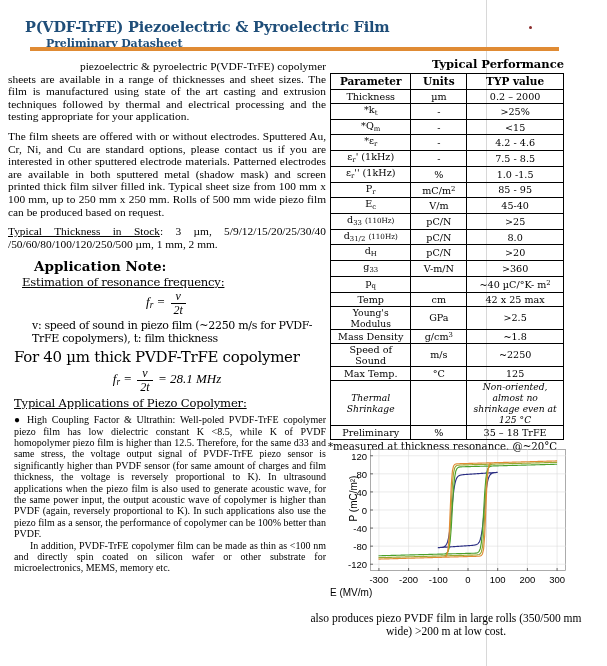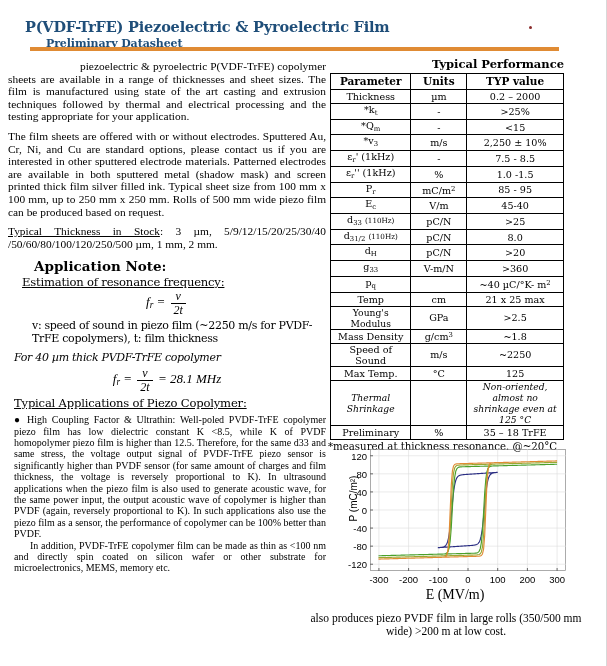--- a/index.html
+++ b/index.html
@@ -2,21 +2,21 @@
 <html><head>
 <meta charset="utf-8">
 <style>
   html,body{margin:0;padding:0;}
   body{
     width:607px;height:666px;background:#fff;
     font-family:"Liberation Serif", serif;
     color:#000;overflow:hidden;position:relative;
   }
   .page{
-    position:absolute;left:0;top:0;width:607px;height:666px;
+    position:absolute;left:0;top:0;width:487px;height:666px;
     border-right:1px solid #d8d8d8;
     box-sizing:border-box;
   }
   
   .hdr{position:absolute;left:0;top:18px;width:607px;}
   .hdr-title{
     font-family:"DejaVu Serif", serif;
     font-weight:bold;font-size:14.5px;color:#1f4e79;
     margin-left:25px;letter-spacing:-0.2px;
   }
@@ -59,21 +59,21 @@
   .frac{display:inline-block;vertical-align:middle;text-align:center;
         line-height:1.05;margin:0 2px;}
   .frac .num{display:block;border-bottom:1px solid #000;padding:0 3px;font-size:12px;}
   .frac .den{display:block;padding:0 3px;font-size:12px;}
   .ap-txt{
     font-family:"DejaVu Serif", serif;
     font-size:11px;line-height:13.5px;margin:0 0 5px 24px;letter-spacing:-0.3px;
   }
   .ap-txt2{
     font-family:"DejaVu Serif", serif;
-    font-size:11px;line-height:13.5px;margin:4px 0 3px 6px;letter-spacing:-0.3px;font-style:italic;
+    font-size:15px;line-height:13.5px;margin:4px 0 3px 6px;letter-spacing:-0.3px;
   }
   .bullets{font-size:10px;line-height:11.4px;text-align:justify;margin:4px 0 4px 6px;}
   .bullets p{margin:0 0 0 0;text-align:justify;}
   .bullets p.ind{text-indent:16px;}
   .applist{font-size:11.6px;line-height:13.4px;margin:2px 0 0 6px;text-align:justify;}
   sub{font-size:.72em;vertical-align:-0.25em;}
   sup{font-size:.72em;vertical-align:0.45em;}
   
   .tblwrap{position:absolute;left:330px;top:57px;width:234px;}
   .tbl-cap{
@@ -101,22 +101,22 @@
     font-size:10.2px;margin-top:1px;margin-left:-2px;
   }
   
   .chartbox{position:absolute;left:330px;top:441px;width:250px;height:160px;}
   .ylab{
     position:absolute;left:-22px;top:52px;width:90px;
     transform:rotate(-90deg);transform-origin:center;
     font-family:"Liberation Sans", sans-serif;font-size:10px;text-align:center;
   }
   .xlab{
-    position:absolute;left:0;top:146px;width:250px;text-align:center;
-    font-family:Liberation Serif, serif;font-size:14px;
+    position:absolute;left:0;top:146px;width:250px;
+    font-family:Liberation Sans, sans-serif;font-size:10px;
   }
   .ytick{
     position:absolute;right:calc(100% + 3px);transform:translateY(-50%);
     font-family:"Liberation Sans", sans-serif;font-size:9.5px;white-space:nowrap;
   }
   .xtick{
     position:absolute;top:calc(100% + 3px);transform:translateX(-50%);
     font-family:"Liberation Sans", sans-serif;font-size:9.5px;white-space:nowrap;
   }
   .plot{position:absolute;left:40px;top:8px;width:196px;height:122px;}
@@ -207,23 +207,23 @@
             <td class="p ">*k<sub>t</sub></td>
             <td class="u ">-</td>
             <td class="v ">&gt;25%</td>
           </tr>
           <tr>
             <td class="p ">*Q<sub>m</sub></td>
             <td class="u ">-</td>
             <td class="v ">&lt;15</td>
           </tr>
           <tr>
-            <td class="p ">*v<sub>3</sub></td>
-            <td class="u ">m/s</td>
-            <td class="v ">2,250 ± 10%</td>
+            <td class="p ">*ε<sub>r</sub></td>
+            <td class="u ">-</td>
+            <td class="v ">4.2 - 4.6</td>
           </tr>
           <tr>
             <td class="p ">ε<sub>r</sub>' (1kHz)</td>
             <td class="u ">-</td>
             <td class="v ">7.5 - 8.5</td>
           </tr>
           <tr>
             <td class="p ">ε<sub>r</sub>'' (1kHz)</td>
             <td class="u ">%</td>
             <td class="v ">1.0 -1.5</td>
@@ -259,21 +259,21 @@
             <td class="v ">&gt;360</td>
           </tr>
           <tr>
             <td class="p ">p<sub>q</sub></td>
             <td class="u "></td>
             <td class="v ">~40  µC/°K- m<sup>2</sup></td>
           </tr>
           <tr>
             <td class="p ">Temp</td>
             <td class="u ">cm</td>
-            <td class="v ">21 x 25 max</td>
+            <td class="v ">42 x 25 max</td>
           </tr>
           <tr>
             <td class="p tall lft">Young's Modulus</td>
             <td class="u tall">GPa</td>
             <td class="v tall">&gt;2.5</td>
           </tr>
           <tr>
             <td class="p ">Mass Density</td>
             <td class="u ">g/cm<sup>3</sup></td>
             <td class="v ">~1.8</td>

